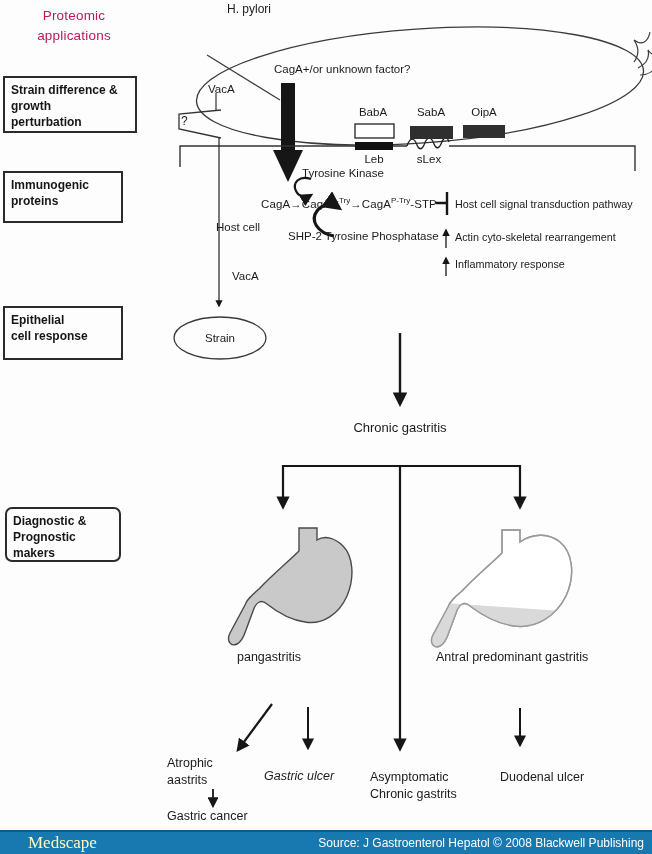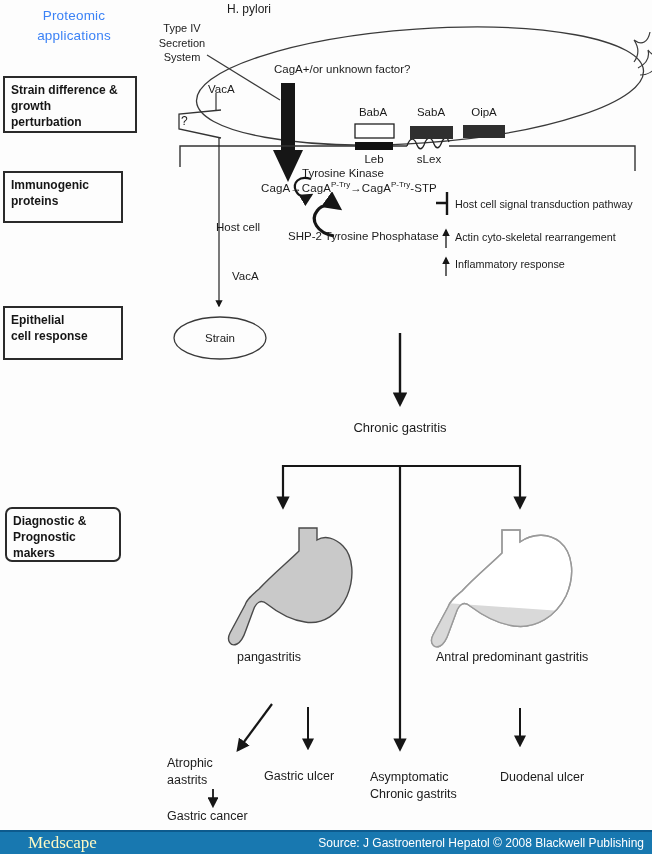--- a/index.html
+++ b/index.html
@@ -6,21 +6,21 @@
   #stage{position:relative;width:652px;height:854px;background:#fdfdfd;overflow:hidden;
          font-family:"Liberation Sans", sans-serif;color:#1b1b1b;}
   svg.layer{position:absolute;left:0;top:0;}
   .t{position:absolute;font-size:12px;line-height:1.3;white-space:pre-line;color:#1b1b1b;}
   .c{text-align:center;}
   .s115{font-size:11.5px;}
   .s11{font-size:11px;}
   .s108{font-size:10.8px;}
   .s125{font-size:12.5px;}
   .s13{font-size:13px;}
-  .heading{font-size:13.5px;line-height:1.5;letter-spacing:.2px;color:#3b82f6;}
+  .heading{font-size:13.5px;line-height:1.5;letter-spacing:.2px;color:#be185d;}
   .sbox{position:absolute;border:2px solid #2b2b2b;background:#fdfdfd;font-weight:bold;
         font-size:12px;line-height:1.32;padding:5px 6px;white-space:pre-line;color:#161616;}
   sup{font-size:8px;vertical-align:super;letter-spacing:0;}
   .cascade span{letter-spacing:.1px;}
   .footer{position:absolute;left:0;top:830px;width:652px;height:24px;box-sizing:border-box;
           background:#1878b0;border-top:2px solid #0d5a8d;display:flex;align-items:center;}
   .footer .logo{margin-left:28px;font-family:"Liberation Serif", serif;font-size:17px;color:#fef9c3;}
   .footer .src{margin-left:auto;margin-right:8px;font-size:12px;color:#ffffff;}
 </style>
 </head>
@@ -94,49 +94,46 @@
   <div class="sbox" style="left:3px;top:76px;width:118px;height:43px;">Strain difference &amp;
 growth
 perturbation</div>
   <div class="sbox" style="left:3px;top:306px;width:104px;height:40px;">Epithelial
 cell response</div>
   <div class="sbox" style="left:5px;top:507px;width:100px;height:41px;border-radius:7px;">Diagnostic &amp;
 Prognostic
 makers</div>
 
   <div class="t" style="left:227px;top:2px;">H. pylori</div>
-  <div class="t s11 c" style="left:150px;top:21px;width:64px;line-height:1.32;">Type IV
-Secretion
-System</div>
   <div class="t s115" style="left:274px;top:62px;">CagA+/or unknown factor?</div>
   <div class="t s115" style="left:208px;top:82px;">VacA</div>
   <div class="t" style="left:181px;top:114px;">?</div>
   <div class="t s115 c" style="left:349px;top:105px;width:48px;">BabA</div>
   <div class="t s115 c" style="left:406px;top:105px;width:50px;">SabA</div>
   <div class="t s115 c" style="left:459px;top:105px;width:50px;">OipA</div>
   <div class="t s115 c" style="left:351px;top:152px;width:46px;">Leb</div>
   <div class="t s115 c" style="left:406px;top:152px;width:46px;">sLex</div>
 
   <div class="t s115" style="left:302px;top:166px;">Tyrosine Kinase</div>
-  <div class="t s115 cascade" style="left:261px;top:180px;text-align:center;"><span>CagA</span><span>→</span><span>CagA</span><sup>P-Try</sup><span>→</span><span>CagA</span><sup>P-Try</sup><span>-STP</span></div>
+  <div class="t s115 cascade" style="left:261px;top:196px;text-align:center;"><span>CagA</span><span>→</span><span>CagA</span><sup>P-Try</sup><span>→</span><span>CagA</span><sup>P-Try</sup><span>-STP</span></div>
   <div class="t s108" style="left:455px;top:197px;">Host cell signal transduction pathway</div>
   <div class="t s108" style="left:455px;top:230px;">Actin cyto-skeletal rearrangement</div>
   <div class="t s108" style="left:455px;top:257px;">Inflammatory response</div>
   <div class="t s115" style="left:288px;top:229px;">SHP-2 Tyrosine Phosphatase</div>
   <div class="t s115" style="left:168px;top:220px;margin-left:48px;">Host cell</div>
   <div class="t s115" style="left:232px;top:269px;">VacA</div>
   <div class="t s115 c" style="left:174px;top:331px;width:92px;">Strain</div>
 
   <div class="t s13 c" style="left:335px;top:420px;width:130px;">Chronic gastritis</div>
   <div class="t s125" style="left:237px;top:649px;">pangastritis</div>
   <div class="t s125" style="left:436px;top:649px;">Antral predominant gastritis</div>
   <div class="t s125" style="left:167px;top:755px;line-height:1.35;">Atrophic
 aastrits</div>
   <div class="t s125" style="left:167px;top:808px;">Gastric cancer</div>
-  <div class="t s125" style="left:264px;top:768px;">Gastric ulcer</div>
+  <div class="t s125" style="left:264px;top:768px;font-style:italic;">Gastric ulcer</div>
   <div class="t s125" style="left:370px;top:769px;line-height:1.35;">Asymptomatic
 Chronic gastrits</div>
   <div class="t s125" style="left:500px;top:769px;">Duodenal ulcer</div>
 
   <div class="footer">
     <span class="logo">Medscape</span>
     <span class="src">Source: J Gastroenterol Hepatol © 2008 Blackwell Publishing</span>
   </div>
 
 </div>

